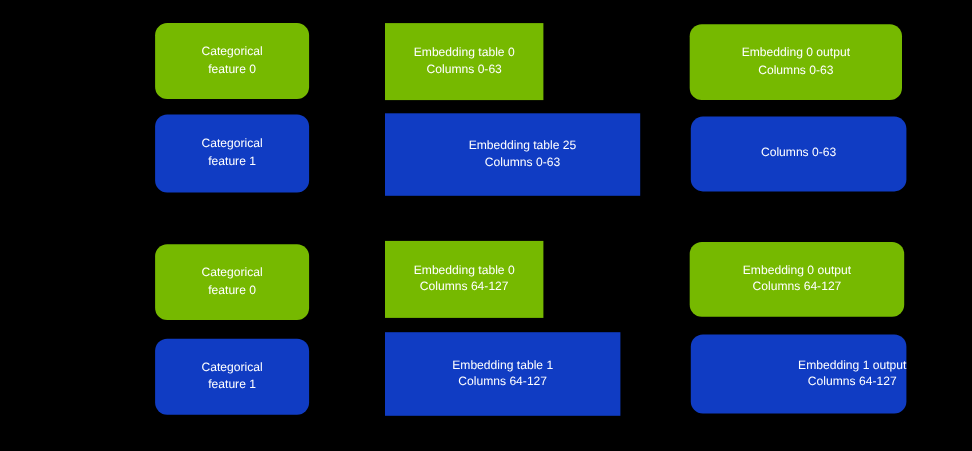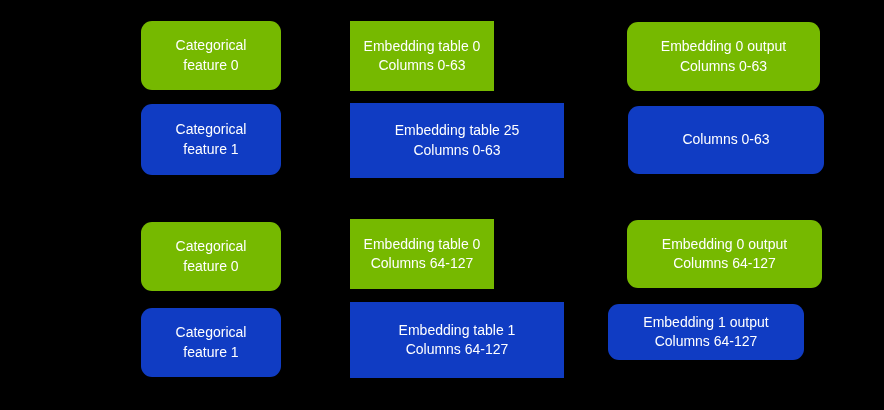--- a/index.html
+++ b/index.html
@@ -15,41 +15,41 @@
     overflow: hidden;
     font-family: "Liberation Sans", sans-serif;
   }
   .box {
     position: absolute;
     display: flex;
     align-items: center;
     justify-content: center;
     text-align: center;
     color: #ffffff;
-    font-size: 14px;
+    font-size: 11px;
     line-height: 1.38;
   }
   .rounded { border-radius: 11px; }
   .square  { border-radius: 0; text-align: center; }
   .green   { background: #76b900; }
   .blue    { background: #103cc3; }
 
   
   .b1  { left: 141px; top:  21px; width: 140px; height: 69px; }
   .b2  { left: 350px; top:  21px; width: 144px; height: 70px; }
   .b3  { left: 627px; top:  22px; width: 193px; height: 69px; }
   .b4  { left: 141px; top: 104px; width: 140px; height: 71px; }
-  .b5  { left: 350px; top: 103px; width: 214px; height: 75px; }
+  .b5  { left: 350px; top: 103px; width: 214px; height: 75px; padding-left: 18px; }
   .b6  { left: 628px; top: 106px; width: 196px; height: 68px; }
   .b7  { left: 141px; top: 222px; width: 140px; height: 69px; }
   .b8  { left: 350px; top: 219px; width: 144px; height: 70px; }
   .b9  { left: 627px; top: 220px; width: 195px; height: 68px; }
   .b10 { left: 141px; top: 308px; width: 140px; height: 69px; }
   .b11 { left: 350px; top: 302px; width: 214px; height: 76px; }
-  .b12 { left: 608px; top: 304px; width: 196px; height: 56px; }
+  .b12 { left: 628px; top: 304px; width: 196px; height: 72px; justify-content: flex-end; }
 </style>
 </head>
 <body>
 
 <div class="stage">
 
   <div class="box green rounded b1">
     <div>
       <div>Categorical</div>
       <div>feature 0</div>

